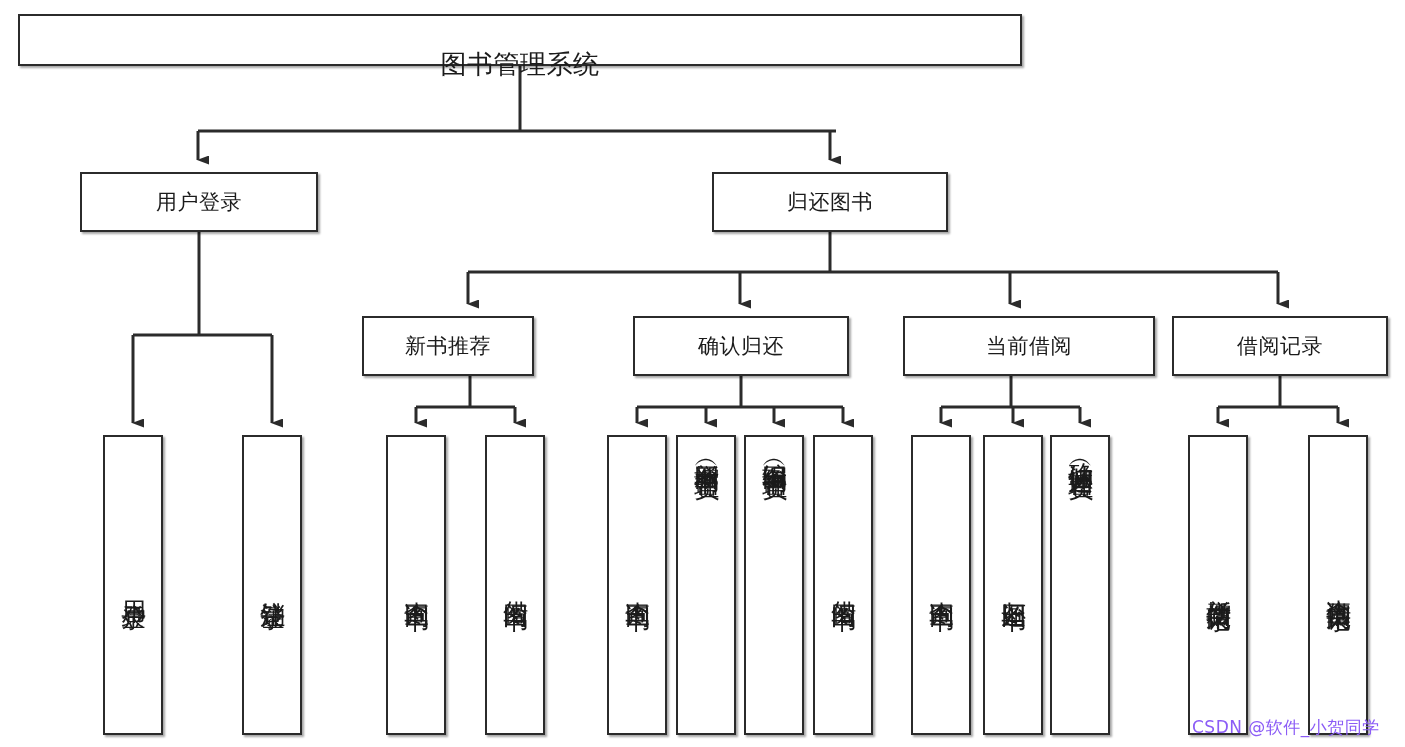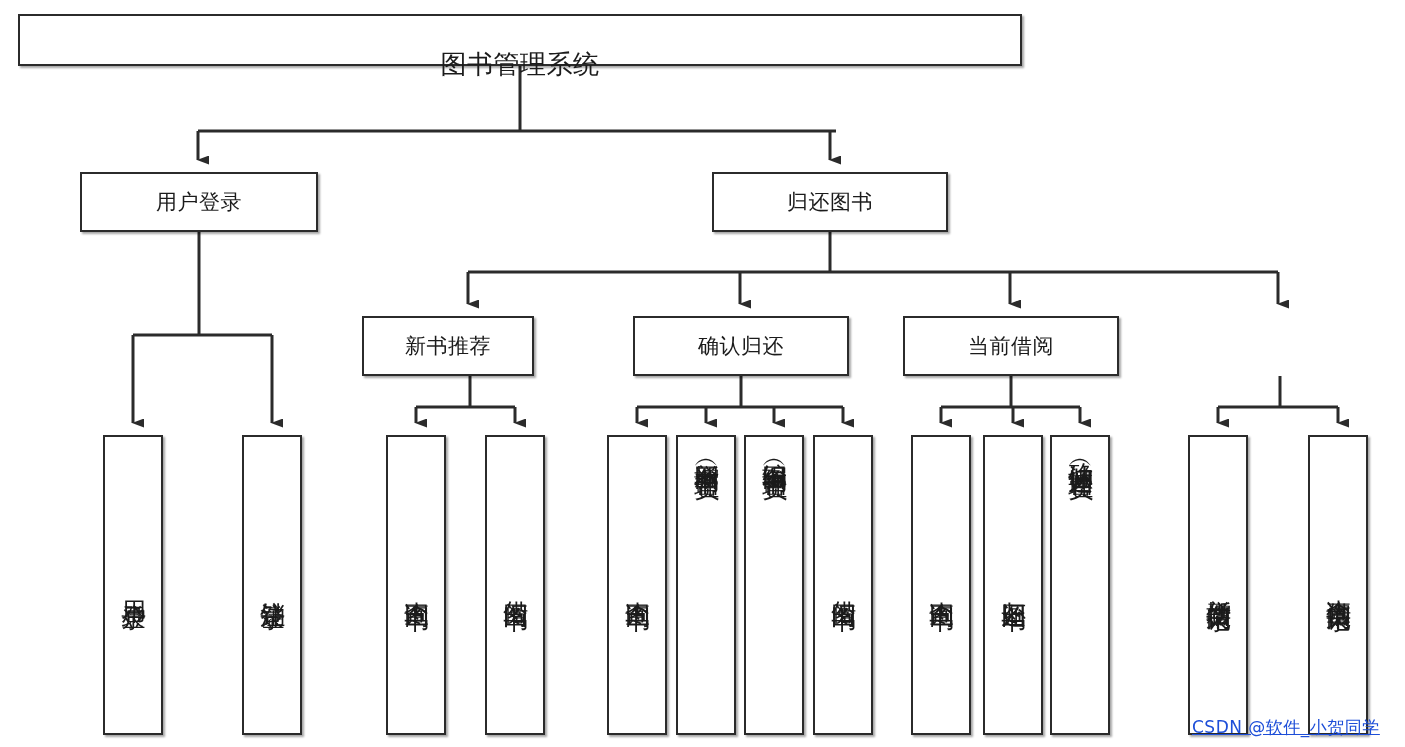--- a/index.html
+++ b/index.html
@@ -64,26 +64,25 @@
     line-height: 1.05;
     letter-spacing: 2px;
     white-space: nowrap;
   }
   .node.vert.centerish {
     align-items: center;
     padding-top: 0;
   }
   .watermark {
     position: absolute;
-    color: #1d4ed8;
+    color: #8b5cf6;
     font-size: 17px;
     white-space: nowrap;
     letter-spacing: 0.5px;
     pointer-events: none;
-    text-decoration: underline;
   }
 </style>
 </head>
 <body>
 
 <div id="canvas">
 
   <svg class="edges" viewBox="0 0 1405 747">
     <defs>
       <marker id="arw" markerWidth="10" markerHeight="12" refX="4.5" refY="11" orient="auto" markerUnits="userSpaceOnUse">
@@ -145,22 +144,25 @@
   <div class="node horiz" style="left:712px; top:172px; width:236px; height:60px;">
     <span class="lbl">归还图书</span>
   </div>
 
   <div class="node horiz" style="left:362px; top:316px; width:172px; height:60px;">
     <span class="lbl">新书推荐</span>
   </div>
   <div class="node horiz" style="left:633px; top:316px; width:216px; height:60px;">
     <span class="lbl">确认归还</span>
   </div>
-  <div class="node horiz" style="left:903px; top:316px; width:216px; height:60px;">
+  <div class="node horiz" style="left:903px; top:316px; width:252px; height:60px;">
     <span class="lbl">当前借阅</span>
+  </div>
+  <div class="node horiz" style="left:1172px; top:316px; width:216px; height:60px;">
+    <span class="lbl">借阅记录</span>
   </div>
 
   <div class="node vert centerish" style="left:103px; top:435px; width:60px; height:300px;">
     <span class="lbl">用户登录</span>
   </div>
   <div class="node vert centerish" style="left:242px; top:435px; width:60px; height:300px;">
     <span class="lbl">注销登录</span>
   </div>
 
   <div class="node vert centerish" style="left:386px; top:435px; width:60px; height:300px;">

